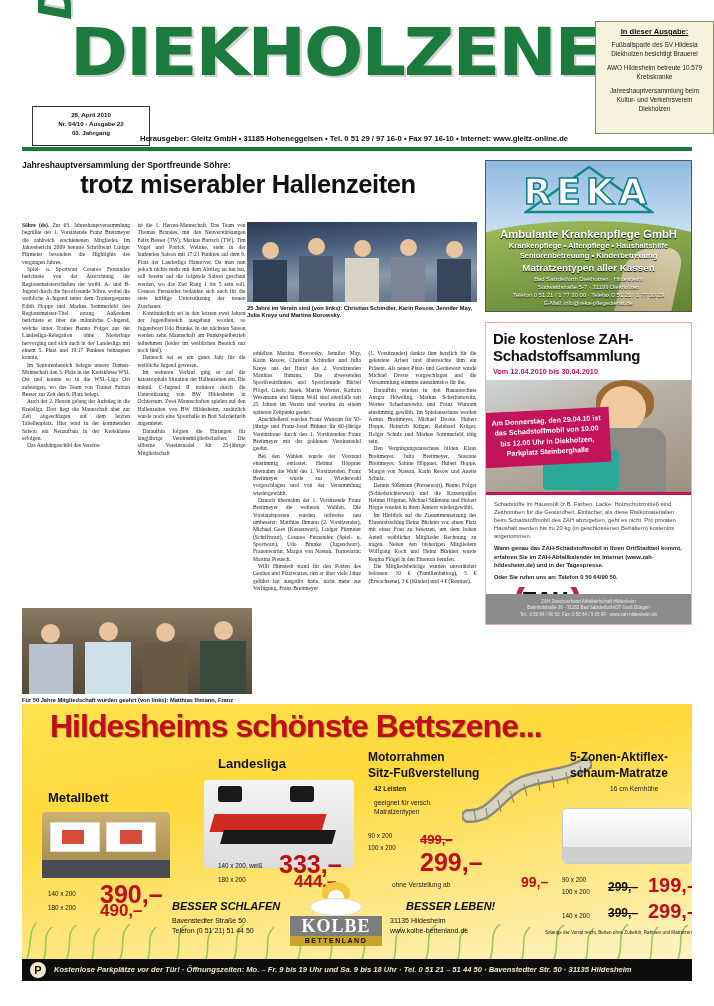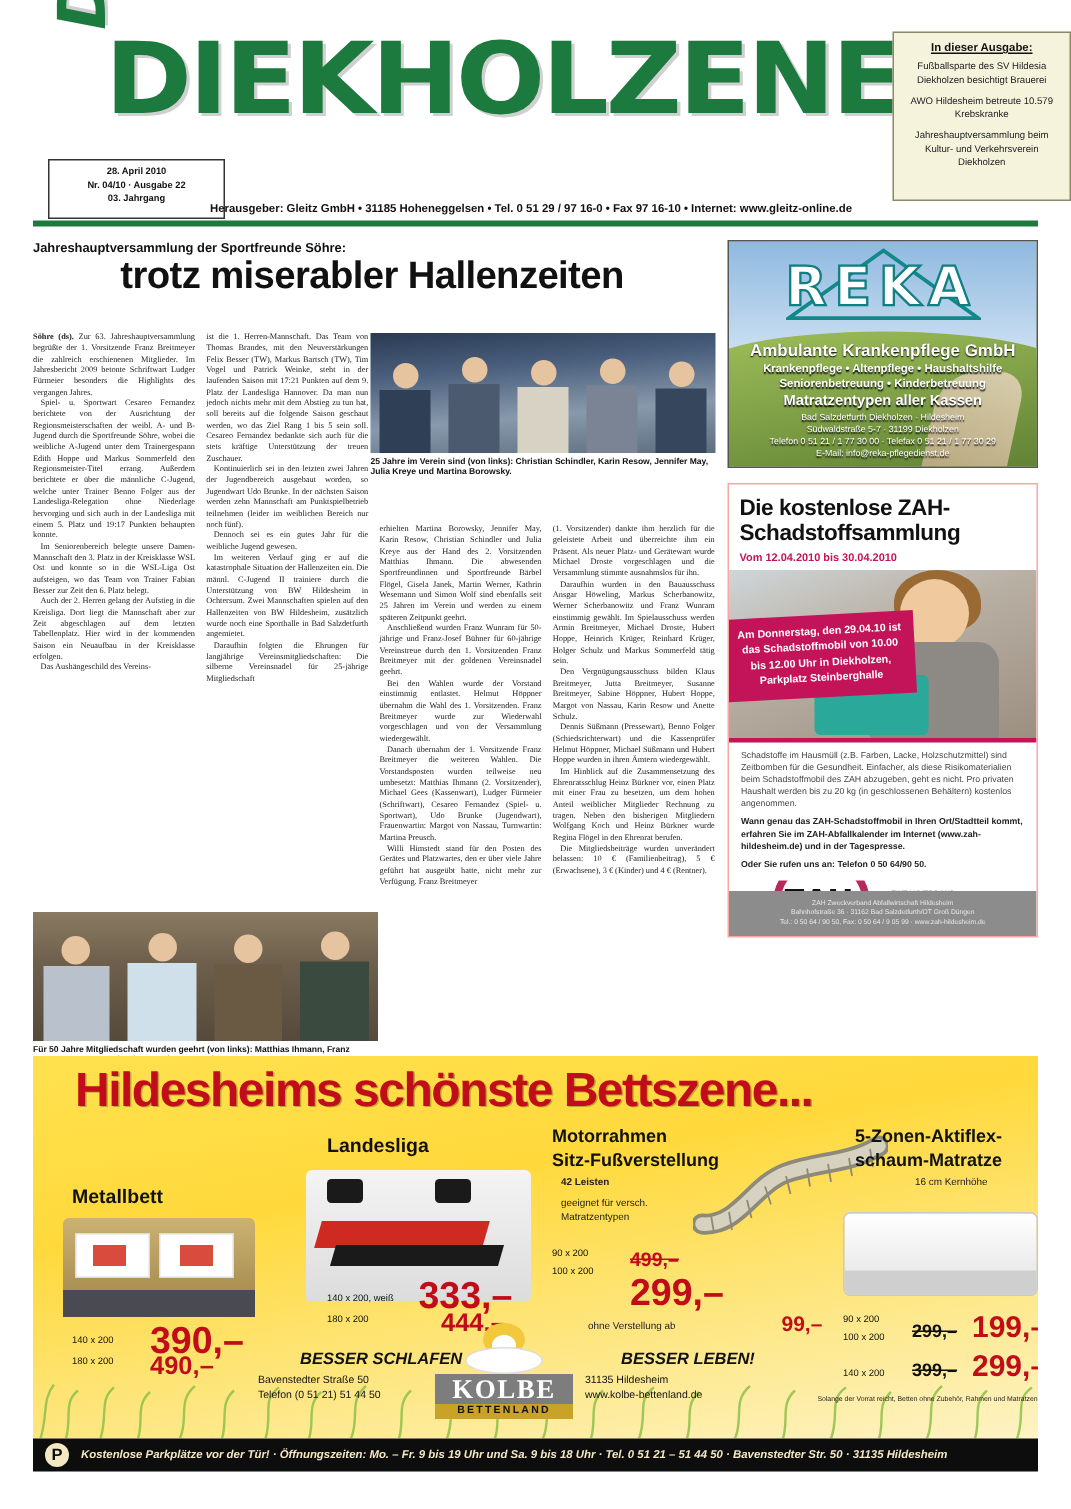--- a/index.html
+++ b/index.html
@@ -173,21 +173,21 @@
     font-size:32px; font-weight:bold; color:#c00d19; letter-spacing:-1px;
     text-shadow:1px 1px 0 rgba(0,0,0,0.25);
     white-space:nowrap;
   }
   .k-lbl { position:absolute; font-weight:bold; color:#111; }
   .k-sub { position:absolute; font-size:6.6px; line-height:9px; color:#222; }
   .k-size { position:absolute; font-size:6.3px; color:#111; }
   .k-price { position:absolute; font-weight:bold; color:#c00d19; }
   .k-strike { position:absolute; font-weight:bold; color:#111; text-decoration:line-through; }
   .k-brand { position:absolute; text-align:center; }
-  .k-slogan { position:absolute; font-style:italic; font-weight:bold; color:#111;margin-left:28px; }
+  .k-slogan { position:absolute; font-style:italic; font-weight:bold; color:#111; }
   .k-addr { position:absolute; font-size:7px; line-height:10px; color:#111; }
   .grass { position:absolute; left:0; bottom:0; width:100%; height:40px; }
   .kolbe-bar {
     position:absolute; left:22px; top:959px; width:670px; height:22px;
     background:#0d0d0d; color:#f4e7c3;
   }
   .kolbe-bar .p {
     position:absolute; left:8px; top:3px; width:16px; height:16px; border-radius:50%;
     background:#f4e7c3; color:#0d0d0d; font-size:11px; font-weight:bold;
     text-align:center; line-height:16px;
@@ -505,21 +505,21 @@
       <div style="background:#7d7d7d; color:#fff; font-family:'Liberation Serif',serif; font-size:18px; font-weight:bold; letter-spacing:1px; line-height:20px;">KOLBE</div>
       <div style="background:#c9a228; color:#111; font-size:7px; font-weight:bold; letter-spacing:1.5px; line-height:10px;">BETTENLAND</div>
     </div>
 
     <div class="k-slogan" style="left:150px; top:196px; font-size:11px;">BESSER SCHLAFEN</div>
     <div class="k-addr" style="left:150px; top:212px;">
       <div>Bavenstedter Straße 50</div>
       <div>Telefon (0 51 21) 51 44 50</div>
     </div>
 
-    <div class="k-slogan" style="left:364px; top:196px; font-size:11px;">BESSER LEBEN!</div>
+    <div class="k-slogan" style="left:384px; top:196px; font-size:11px;">BESSER LEBEN!</div>
     <div class="k-addr" style="left:368px; top:212px;">
       <div>31135 Hildesheim</div>
       <div>www.kolbe-bettenland.de</div>
     </div>
   </div>
 
   <div class="kolbe-bar">
     <div class="p">P</div>
     <div class="t">Kostenlose Parkplätze vor der Tür! · Öffnungszeiten: Mo. – Fr. 9 bis 19 Uhr und Sa. 9 bis 18 Uhr · Tel. 0 51 21 – 51 44 50 · Bavenstedter Str. 50 · 31135 Hildesheim</div>
   </div>

